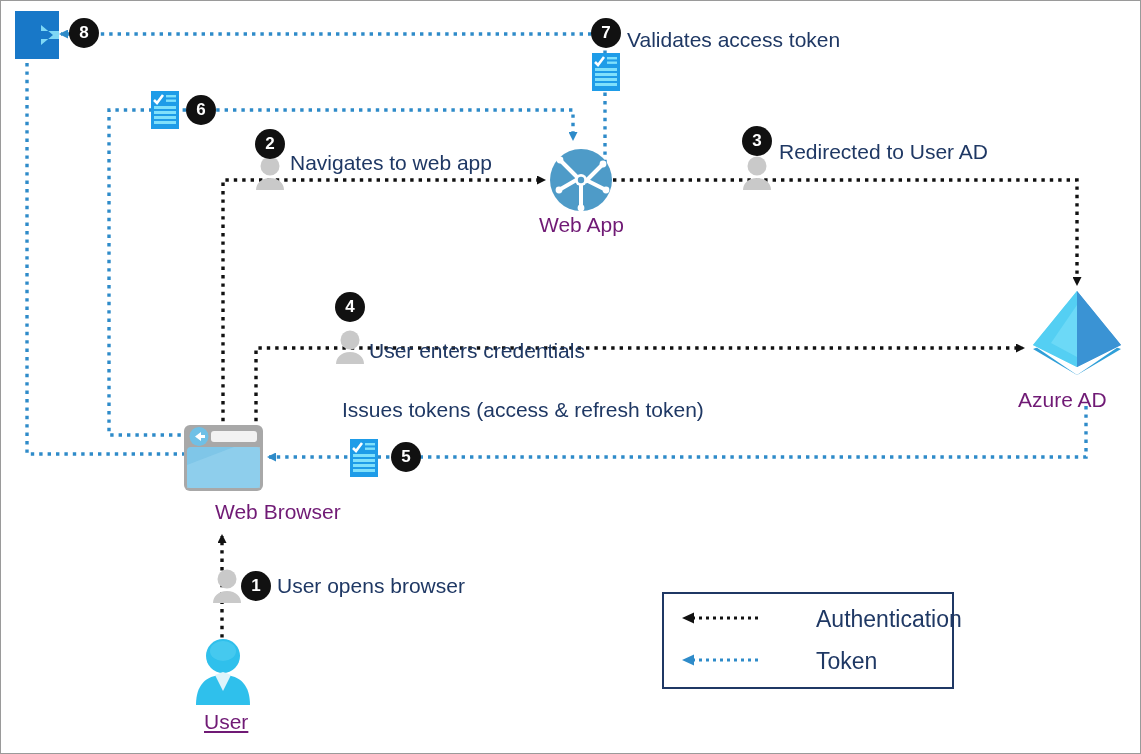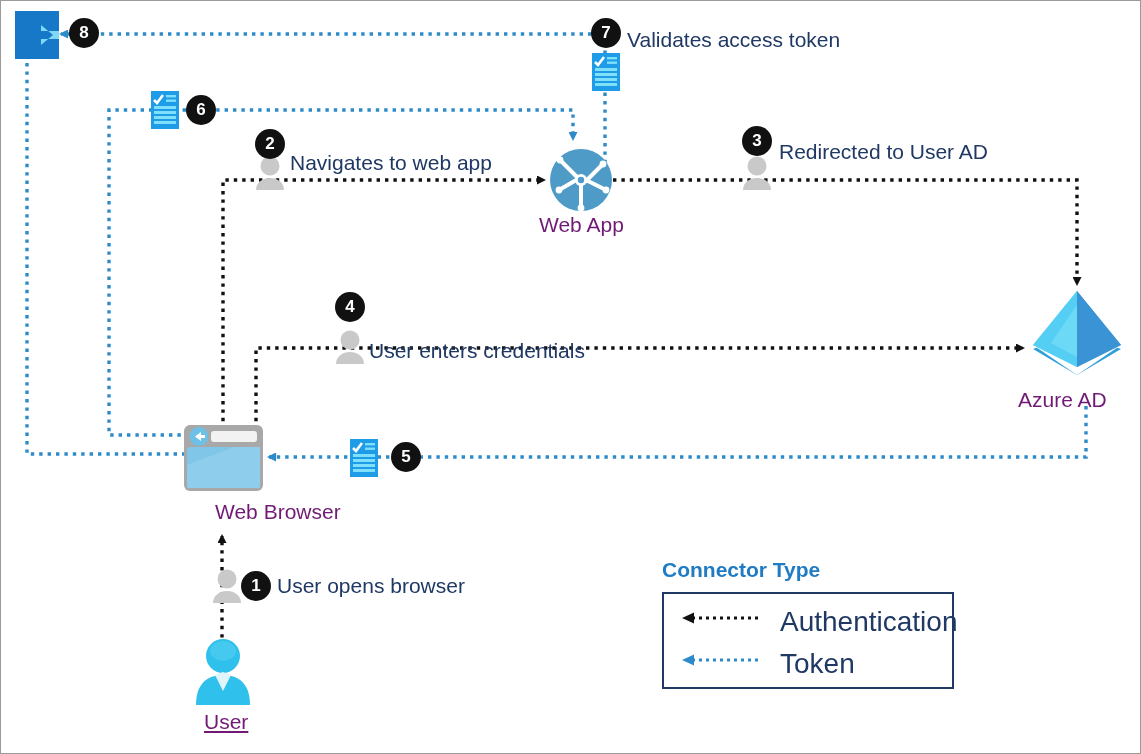--- a/index.html
+++ b/index.html
@@ -51,22 +51,23 @@
   }
   .legend-box{
     position:absolute;
     border:2px solid #1F3864;
     background:#ffffff;
     box-sizing:border-box;
   }
   .legend-row-lbl{
     position:absolute;
     color:#1F3864;
-    font-size:28px;
-    white-space:nowrap;
+    font-size:23px;
+    white-space:nowrap;
+    margin-left:36px;
   }
   .icon-wrap{position:absolute;}
 </style>
 </head>
 <body>
 
 <div id="canvas">
 
   <svg id="wires" viewBox="0 0 1141 754" xmlns="http://www.w3.org/2000/svg">
     <defs>
@@ -207,20 +208,21 @@
     <g fill="#7FE0FB">
       <rect x="15" y="4" width="10" height="2.4"></rect>
       <rect x="15" y="8.5" width="10" height="2.4"></rect>
       <rect x="3" y="15" width="22" height="3"></rect>
       <rect x="3" y="20" width="22" height="3"></rect>
       <rect x="3" y="25" width="22" height="3"></rect>
       <rect x="3" y="30" width="22" height="3"></rect>
     </g>
   </svg>
   <div class="step" style="left:390px;top:441px;">5</div>
+  <div class="lbl" style="left:341px;top:397px;">Issues tokens (access &amp; refresh token)</div>
 
   <svg class="tokenicon" style="left:150px;top:90px;" viewBox="0 0 28 38" xmlns="http://www.w3.org/2000/svg">
     <rect x="0" y="0" width="28" height="38" fill="#1E9CE8"></rect>
     <path d="M3,9 L6,12 L12,4" stroke="#ffffff" stroke-width="2.6" fill="none"></path>
     <g fill="#7FE0FB">
       <rect x="15" y="4" width="10" height="2.4"></rect>
       <rect x="15" y="8.5" width="10" height="2.4"></rect>
       <rect x="3" y="15" width="22" height="3"></rect>
       <rect x="3" y="20" width="22" height="3"></rect>
       <rect x="3" y="25" width="22" height="3"></rect>
@@ -239,21 +241,20 @@
       <rect x="3" y="20" width="22" height="3"></rect>
       <rect x="3" y="25" width="22" height="3"></rect>
       <rect x="3" y="30" width="22" height="3"></rect>
     </g>
   </svg>
   <div class="step" style="left:590px;top:17px;">7</div>
   <div class="lbl" style="left:626px;top:27px;">Validates access token</div>
 
   <div class="step" style="left:68px;top:17px;">8</div>
 
-  <div class="legend-title" style="left:661px;top:557px;">Connector Type</div>
 
   <div class="legend-box" style="left:661px;top:591px;width:292px;height:97px;"></div>
 
   <svg style="position:absolute;left:679px;top:610px;" width="80" height="14" viewBox="0 0 80 14" xmlns="http://www.w3.org/2000/svg">
     <path d="M78,7 L14,7" stroke="#111111" stroke-width="3" stroke-dasharray="3 4" fill="none"></path>
     <path d="M2,7 L14,1.5 L14,12.5 z" fill="#111111"></path>
   </svg>
   <div class="legend-row-lbl" style="left:779px;top:605px;">Authentication</div>
 
   <svg style="position:absolute;left:679px;top:652px;" width="80" height="14" viewBox="0 0 80 14" xmlns="http://www.w3.org/2000/svg">

